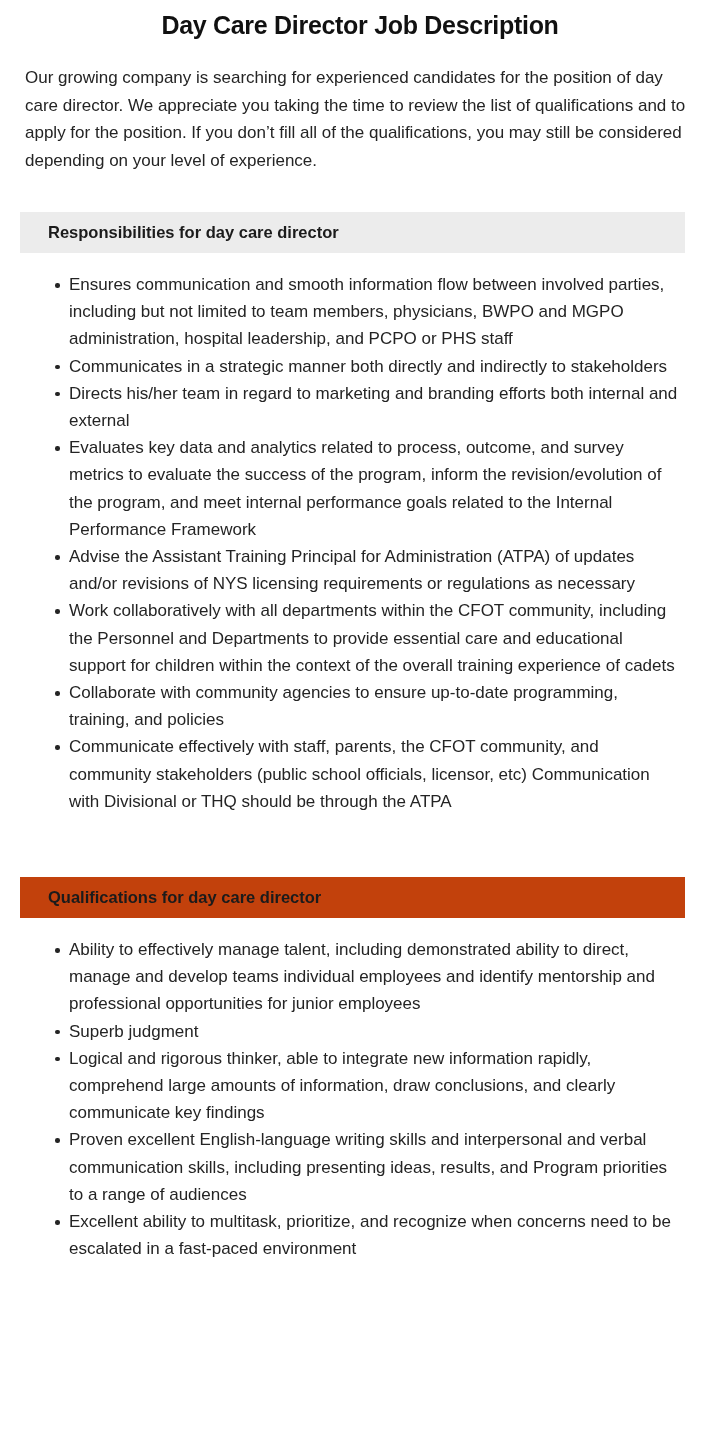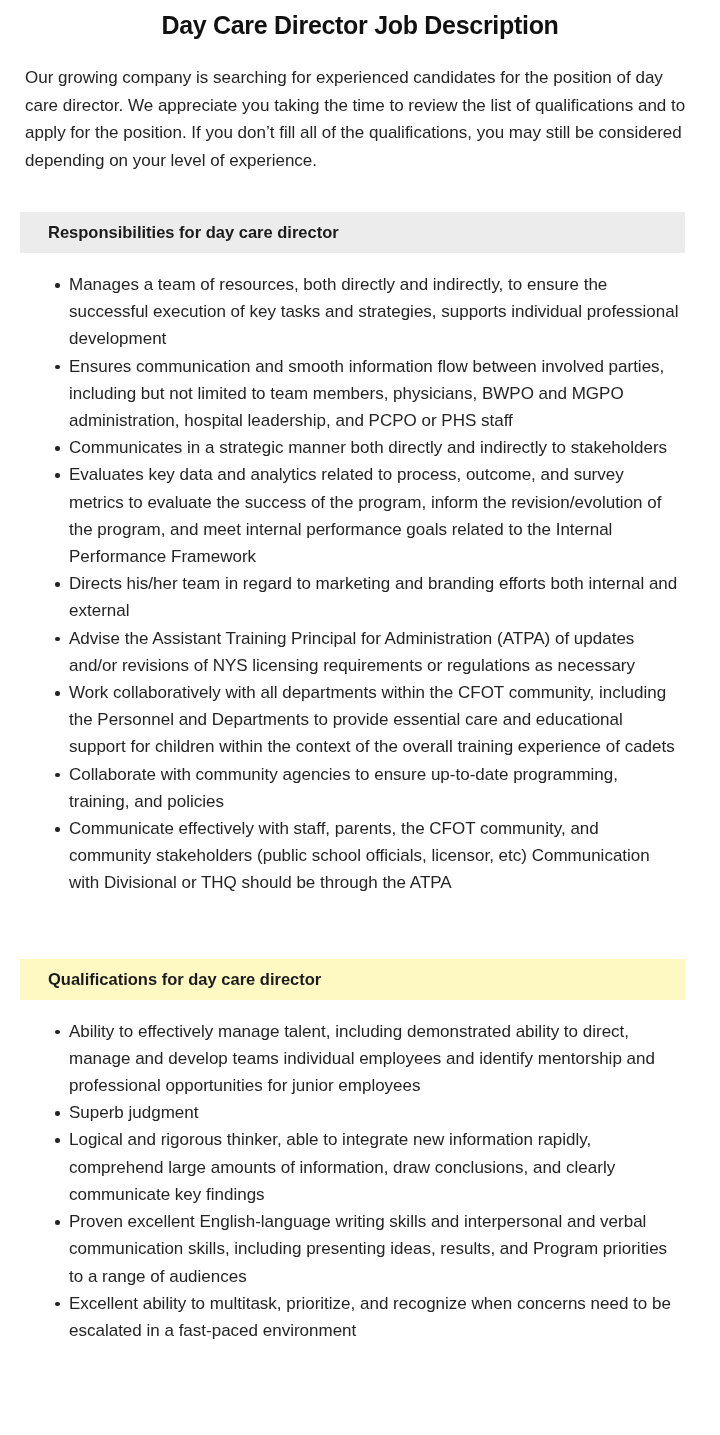--- a/index.html
+++ b/index.html
@@ -102,35 +102,34 @@
 
   <p class="intro">Our growing company is searching for experienced candidates for the position of day care director. We appreciate you taking the time to review the list of qualifications and to apply for the position. If you don’t fill all of the qualifications, you may still be considered depending on your level of experience.</p>
 
   <div class="section-spacer-top"></div>
 
   <div id="sections-root">
       <div class="section">
         <div class="section-heading" style="background: rgb(236, 236, 236);">Responsibilities for day care director</div>
         <div class="list-gap-top"></div>
         <ul class="bullets">
-          <li>Manages a team of resources, both directly and indirectly, to ensure the successful execution of key tasks and strategies, supports individual professional development</li>
           <li>Ensures communication and smooth information flow between involved parties, including but not limited to team members, physicians, BWPO and MGPO administration, hospital leadership, and PCPO or PHS staff</li>
           <li>Communicates in a strategic manner both directly and indirectly to stakeholders</li>
+          <li>Directs his/her team in regard to marketing and branding efforts both internal and external</li>
           <li>Evaluates key data and analytics related to process, outcome, and survey metrics to evaluate the success of the program, inform the revision/evolution of the program, and meet internal performance goals related to the Internal Performance Framework</li>
-          <li>Directs his/her team in regard to marketing and branding efforts both internal and external</li>
           <li>Advise the Assistant Training Principal for Administration (ATPA) of updates and/or revisions of NYS licensing requirements or regulations as necessary</li>
           <li>Work collaboratively with all departments within the CFOT community, including the Personnel and Departments to provide essential care and educational support for children within the context of the overall training experience of cadets</li>
           <li>Collaborate with community agencies to ensure up-to-date programming, training, and policies</li>
           <li>Communicate effectively with staff, parents, the CFOT community, and community stakeholders (public school officials, licensor, etc) Communication with Divisional or THQ should be through the ATPA</li>
         </ul>
         <div class="list-gap-bottom"></div>
       </div>
       <div class="section-gap"></div>
       <div class="section">
-        <div class="section-heading" style="background: #fef9c3;">Qualifications for day care director</div>
+        <div class="section-heading" style="background: #c2410c;">Qualifications for day care director</div>
         <div class="list-gap-top"></div>
         <ul class="bullets">
           <li>Ability to effectively manage talent, including demonstrated ability to direct, manage and develop teams individual employees and identify mentorship and professional opportunities for junior employees</li>
           <li>Superb judgment</li>
           <li>Logical and rigorous thinker, able to integrate new information rapidly, comprehend large amounts of information, draw conclusions, and clearly communicate key findings</li>
           <li>Proven excellent English-language writing skills and interpersonal and verbal communication skills, including presenting ideas, results, and Program priorities to a range of audiences</li>
           <li>Excellent ability to multitask, prioritize, and recognize when concerns need to be escalated in a fast-paced environment</li>
         </ul>
         <div class="list-gap-bottom"></div>
       </div>

